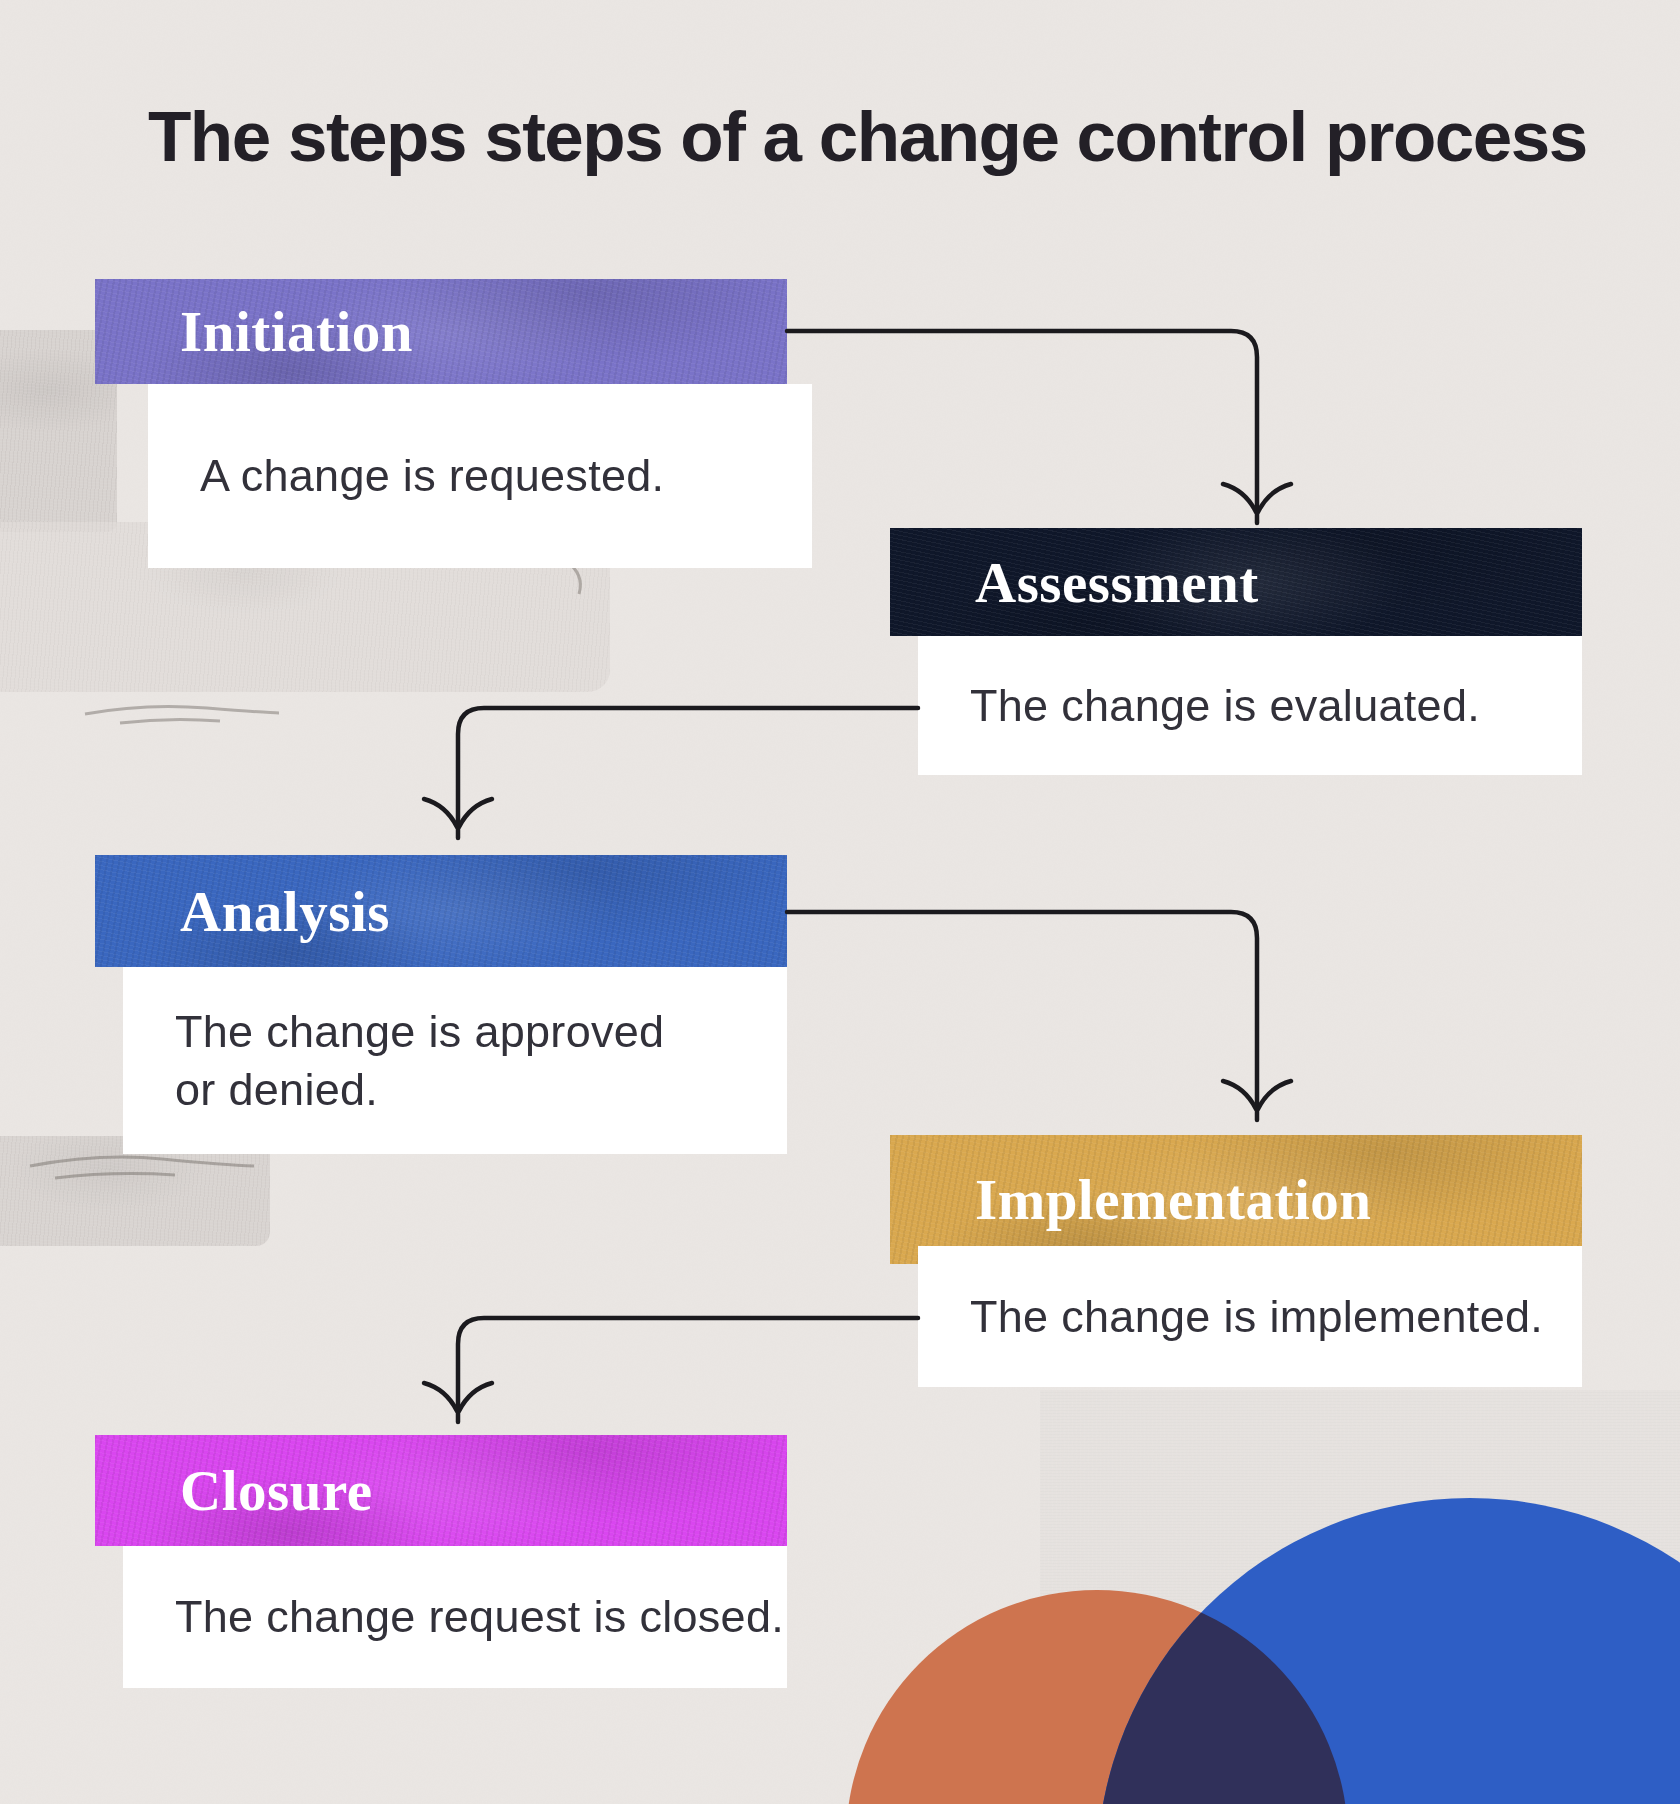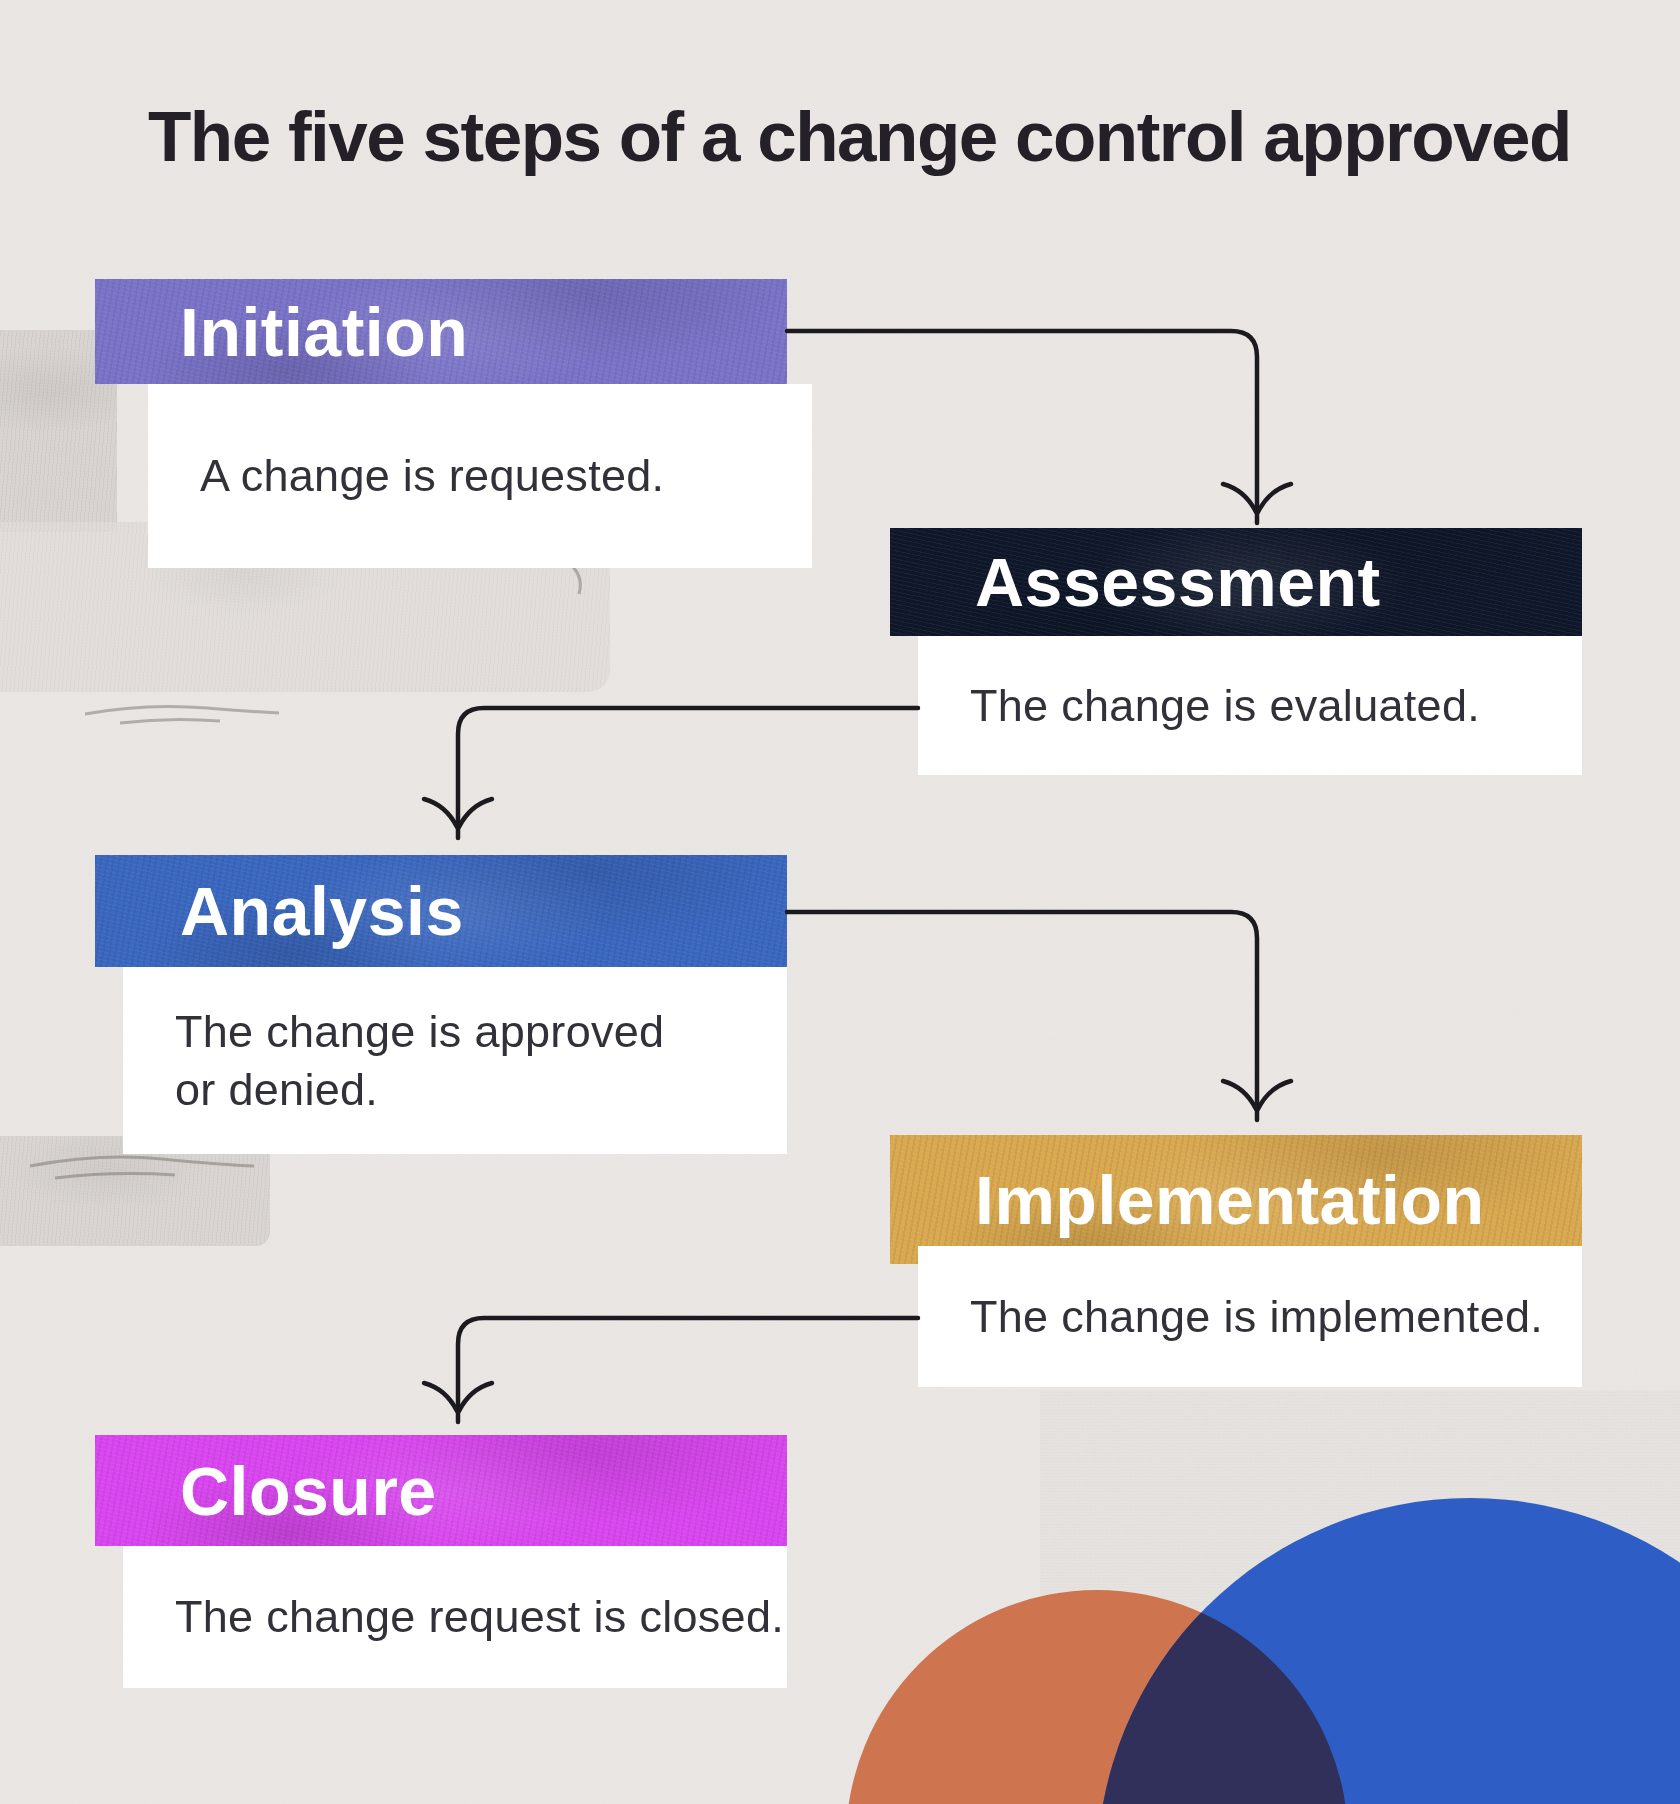--- a/index.html
+++ b/index.html
@@ -39,21 +39,21 @@
   .step{position:absolute;z-index:4;}
   .step-header{position:absolute;display:flex;align-items:center;box-sizing:border-box;
     padding-left:85px;width:692px;}
   .step-header::after{content:"";position:absolute;inset:0;pointer-events:none;
     background:
       repeating-linear-gradient(100deg, rgba(0,0,0,.055) 0 2px, transparent 2px 6px),
       repeating-linear-gradient(12deg, rgba(255,255,255,.05) 0 1px, transparent 1px 4px),
       radial-gradient(200px 80px at 28% 88%, rgba(0,0,0,.13), transparent 72%),
       radial-gradient(280px 100px at 72% 14%, rgba(0,0,0,.10), transparent 72%),
       radial-gradient(230px 90px at 52% 50%, rgba(255,255,255,.09), transparent 70%);}
-  .step-label{position:relative;z-index:1;color:#fff;font-size:68px;font-weight:700;letter-spacing:.5px;}
+  .step-label{position:relative;z-index:1;color:#fff;font-size:57px;font-weight:700;letter-spacing:.5px;font-family:Liberation Serif, serif;}
   .step-body{position:absolute;display:flex;align-items:center;box-sizing:border-box;
     padding-left:52px;width:664px;}
   .step-body p{margin:0;font-size:45px;letter-spacing:.3px;line-height:58px;}
 
   
   .step-initiation     .step-header{left:95px; top:279px; height:105px;}
   .step-initiation     .step-body  {left:123px;top:384px; height:184px;margin-left:25px;}
   .step-assessment     .step-header{left:890px;top:528px; height:108px;}
   .step-assessment     .step-body  {left:918px;top:636px; height:139px;}
   .step-analysis       .step-header{left:95px; top:855px; height:112px;}
@@ -97,21 +97,21 @@
 
   <svg class="circles" width="1680" height="1804">
     <clipPath id="clipOrange">
         <circle cx="1097" cy="1841" r="251"></circle>
       </clipPath>
     <circle cx="1097" cy="1841" r="251" fill="#CE744F"></circle>
     <circle cx="1470" cy="1871" r="373" fill="#2E5EC5"></circle>
     <circle cx="1470" cy="1871" r="373" clip-path="url(#clipOrange)" fill="#30305A"></circle>
   </svg>
 
-  <h1 class="title" style="color: rgb(35, 32, 39);">The five steps of a change control approved</h1>
+  <h1 class="title" style="color: rgb(35, 32, 39);">The steps steps of a change control process</h1>
 
   <section class="step step-initiation">
     <div class="step-header" style="background-color: rgb(122, 115, 200);">
       <span class="step-label" style="color: rgb(255, 255, 255);">Initiation</span>
     </div>
     <div class="step-body" style="background-color: rgb(255, 255, 255);">
       <p style="color: rgb(50, 49, 58);">A change is requested.</p>
     </div>
   </section>
 

